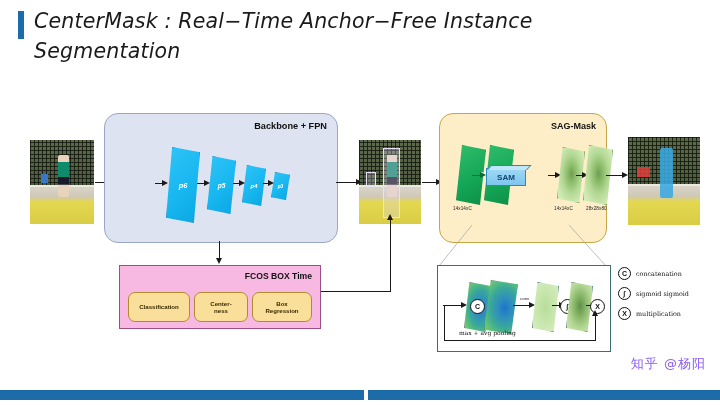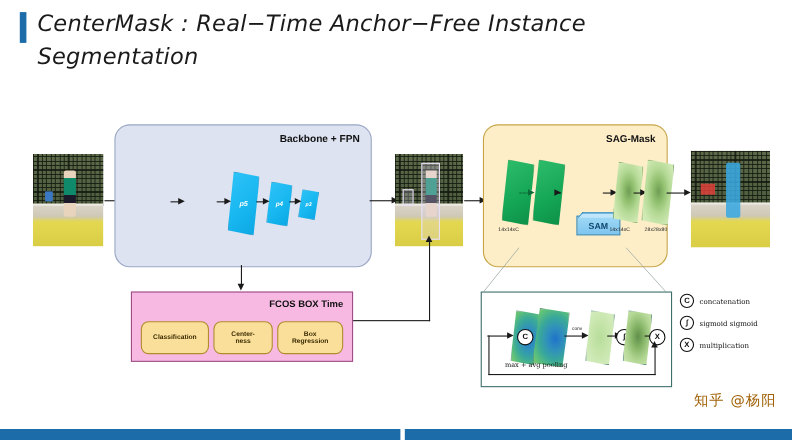--- a/index.html
+++ b/index.html
@@ -93,25 +93,25 @@
   .g-plane{
     position:absolute;
     border:1px solid #1d8a46;
     box-shadow:1px 1px 2px rgba(0,0,0,.18);
   }
   .g-dark{background:linear-gradient(150deg,#2fbd6b 0%,#14a555 60%,#0d8f47 100%);}
   .g-light{background:
       radial-gradient(ellipse at 52% 48%, #6f9d55 0%, #8dbd6b 22%, #b3d894 48%, #cde8b1 75%, #d9eec0 100%);
       border-color:#79a85e;}
   #sam-block{
-    position:absolute;left:524px;top:73px;width:38px;height:16px;
+    position:absolute;left:486px;top:73px;width:38px;height:16px;
     background:linear-gradient(180deg,#9fd8f5 0%,#7ec5ef 100%);
     border:1px solid #2d86bd;
     display:flex;align-items:center;justify-content:center;
-    font-size:8px;font-weight:bold;color:#12476e;margin-top:28px;
+    font-size:8px;font-weight:bold;color:#12476e;
   }
   #sam-block:after{
     content:"";position:absolute;left:0;top:-4px;width:100%;height:4px;
     background:#bfe6fa;border-left:1px solid #2d86bd;border-right:1px solid #2d86bd;
     border-top:1px solid #2d86bd;transform:skewX(-42deg);transform-origin:bottom left;
   }
   .dim-lbl{position:absolute;font-size:4.6px;color:#222;font-weight:normal;letter-spacing:.1px;}
   
   #sam-detail{
     position:absolute;left:437px;top:170px;width:172px;height:85px;
@@ -133,21 +133,21 @@
   #legend{position:absolute;left:618px;top:172px;width:100px;height:58px;text-align:right;}
   .leg-row{position:absolute;left:0;display:flex;align-items:center;}
   .leg-ic{
     width:11px;height:11px;border-radius:50%;border:1.4px solid #111;background:#fff;
     display:flex;align-items:center;justify-content:center;
     font-size:7px;font-weight:bold;color:#111;margin-right:5px;flex:0 0 auto;
   }
   .leg-tx{font-size:6.4px;color:#111;font-family:"DejaVu Serif",serif;white-space:nowrap;}
   
   #watermark{
-    position:absolute;right:14px;top:355px;font-size:13px;color:#a16207;
+    position:absolute;right:14px;top:355px;font-size:13px;color:#8b5cf6;
     font-family:"DejaVu Sans",sans-serif;letter-spacing:1px;
   }
   #bottom-bar{position:absolute;left:0;top:390px;width:720px;height:10px;background:#ffffff;}
   #bar-left{position:absolute;left:0;top:0;width:364px;height:10px;background:#1b6ca8;}
   #bar-right{position:absolute;left:368px;top:0;width:352px;height:10px;background:#1b6ca8;}
 </style>
 </head>
 <body>
 
 <div id="title-block">
@@ -167,20 +167,24 @@
                 border-radius:2px;"></div>
     <div style="position:absolute;left:17%;top:40%;width:7px;height:9px;background:#3b78c4;"></div>
   </div>
 
   <div class="arrow-h" style="left:95px;top:87px;width:16px;"></div>
   <div class="arrow-head-r" style="left:109px;top:83.5px;"></div>
 
   <div id="backbone-box">
     <div class="lbl" id="backbone-label">Backbone + FPN</div>
 
+    <div class="fpn-plane" style="left:61px;top:33px;width:32px;height:74px;font-size:7.4px;
+                clip-path:polygon(18% 0,100% 7%,82% 100%,0 93%);">
+      <span>p6</span>
+    </div>
     <div class="fpn-plane" style="left:102px;top:42px;width:27px;height:56px;font-size:6.6px;
                 clip-path:polygon(19% 0,100% 8%,81% 100%,0 92%);">
       <span>p5</span>
     </div>
     <div class="fpn-plane" style="left:137px;top:51px;width:22px;height:39px;font-size:5.8px;
                 clip-path:polygon(20% 0,100% 9%,80% 100%,0 91%);">
       <span>p4</span>
     </div>
     <div class="fpn-plane" style="left:166px;top:58px;width:17px;height:26px;font-size:4.8px;
                 clip-path:polygon(21% 0,100% 10%,79% 100%,0 90%);">

